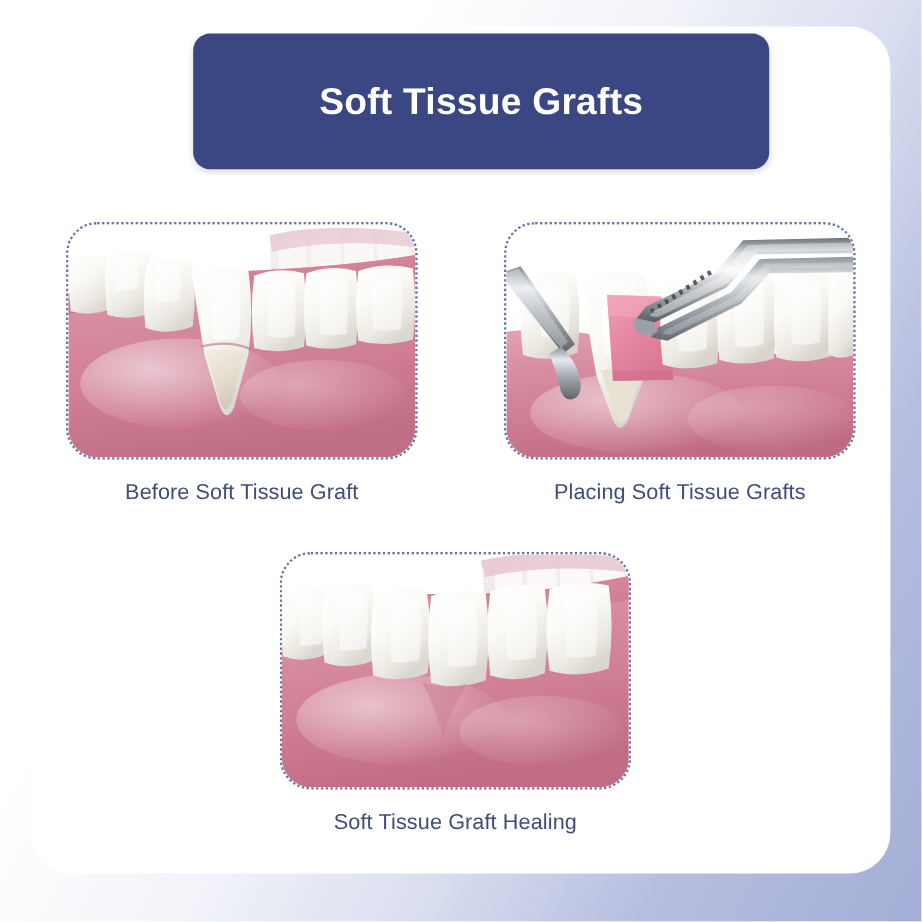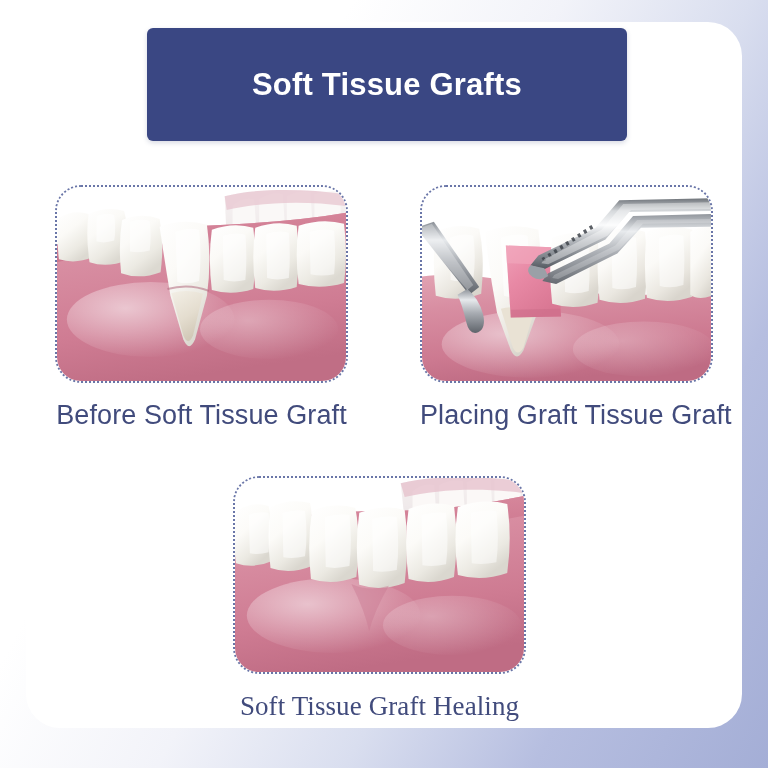--- a/index.html
+++ b/index.html
@@ -33,26 +33,26 @@
     top: 22px;
     width: 716px;
     height: 706px;
     background: #ffffff;
     border-radius: 34px;
   }
 
   
   #title-banner {
     position: absolute;
-    left: 147px;
+    left: 161px;
     top: 28px;
     width: 480px;
     height: 113px;
     background: #3a4783;
-    border-radius: 6px;
+    border-radius: 14px;
     display: flex;
     flex-direction: column;
     align-items: center;
     justify-content: center;
     box-shadow: 0 2px 5px rgba(40,50,100,0.18);
   }
   .title-line {
     color: #ffffff;
     font-size: 31px;
     font-weight: 700;
@@ -72,29 +72,29 @@
     border: 2px dotted #6a76a8;
     border-radius: 26px;
     overflow: hidden;
     background: #ffffff;
     box-sizing: border-box;
   }
   .panel-caption {
     margin-top: 17px;
     text-align: center;
     color: #414b7c;
-    font-size: 27px;
+    font-size: 18px;
     font-weight: 400;
     letter-spacing: 0.1px;
     white-space: nowrap;
   }
 
   #panel-1 { left: 55px;  top: 185px; width: 293px; }
   #panel-2 { left: 420px; top: 185px; width: 293px; }
-  #panel-3 { left: 233px; top: 476px; width: 293px; font-family: Liberation Serif, serif; }
+  #panel-3 { left: 233px; top: 460px; width: 293px; }
 
   
   .art {
     position: absolute;
     inset: 0;
     width: 100%;
     height: 100%;
     display: block;
   }
 </style>
@@ -294,21 +294,21 @@
             <rect x="122" y="72" width="3" height="4" transform="rotate(-28 123 74)"></rect>
           </g>
 
           <path d="M293 16 L204 18 L182 44 L124 74 L121 78 L128 79 L188 50 L212 24 L293 23 Z" fill="#ffffff" opacity="0.38"></path>
           <path d="M293 33 L218 34 L196 60 L134 90 L132 93 L138 94 L200 64 L224 38 L293 37 Z" fill="#ffffff" opacity="0.22"></path>
 
           <path d="M110 80 q-6 6 2 12 q8 5 16 -1 l-4 -8 Z" fill="#9aa0a7"></path>
         </g>
       </svg>
     </div>
-    <div class="panel-caption">Placing Graft Tissue Graft</div>
+    <div class="panel-caption">Placing Soft Tissue Grafts</div>
   </div>
 
   <div class="panel" id="panel-3">
     <div class="panel-frame">
       <svg class="art" viewBox="0 0 293 198" preserveAspectRatio="xMidYMid slice">
         <defs>
           <linearGradient id="p3gum" x1="0" y1="0" x2="0.25" y2="1">
             <stop offset="0%" stop-color="#e3a5b4"></stop>
             <stop offset="30%" stop-color="#d98fa3"></stop>
             <stop offset="72%" stop-color="#ce7b92"></stop>

